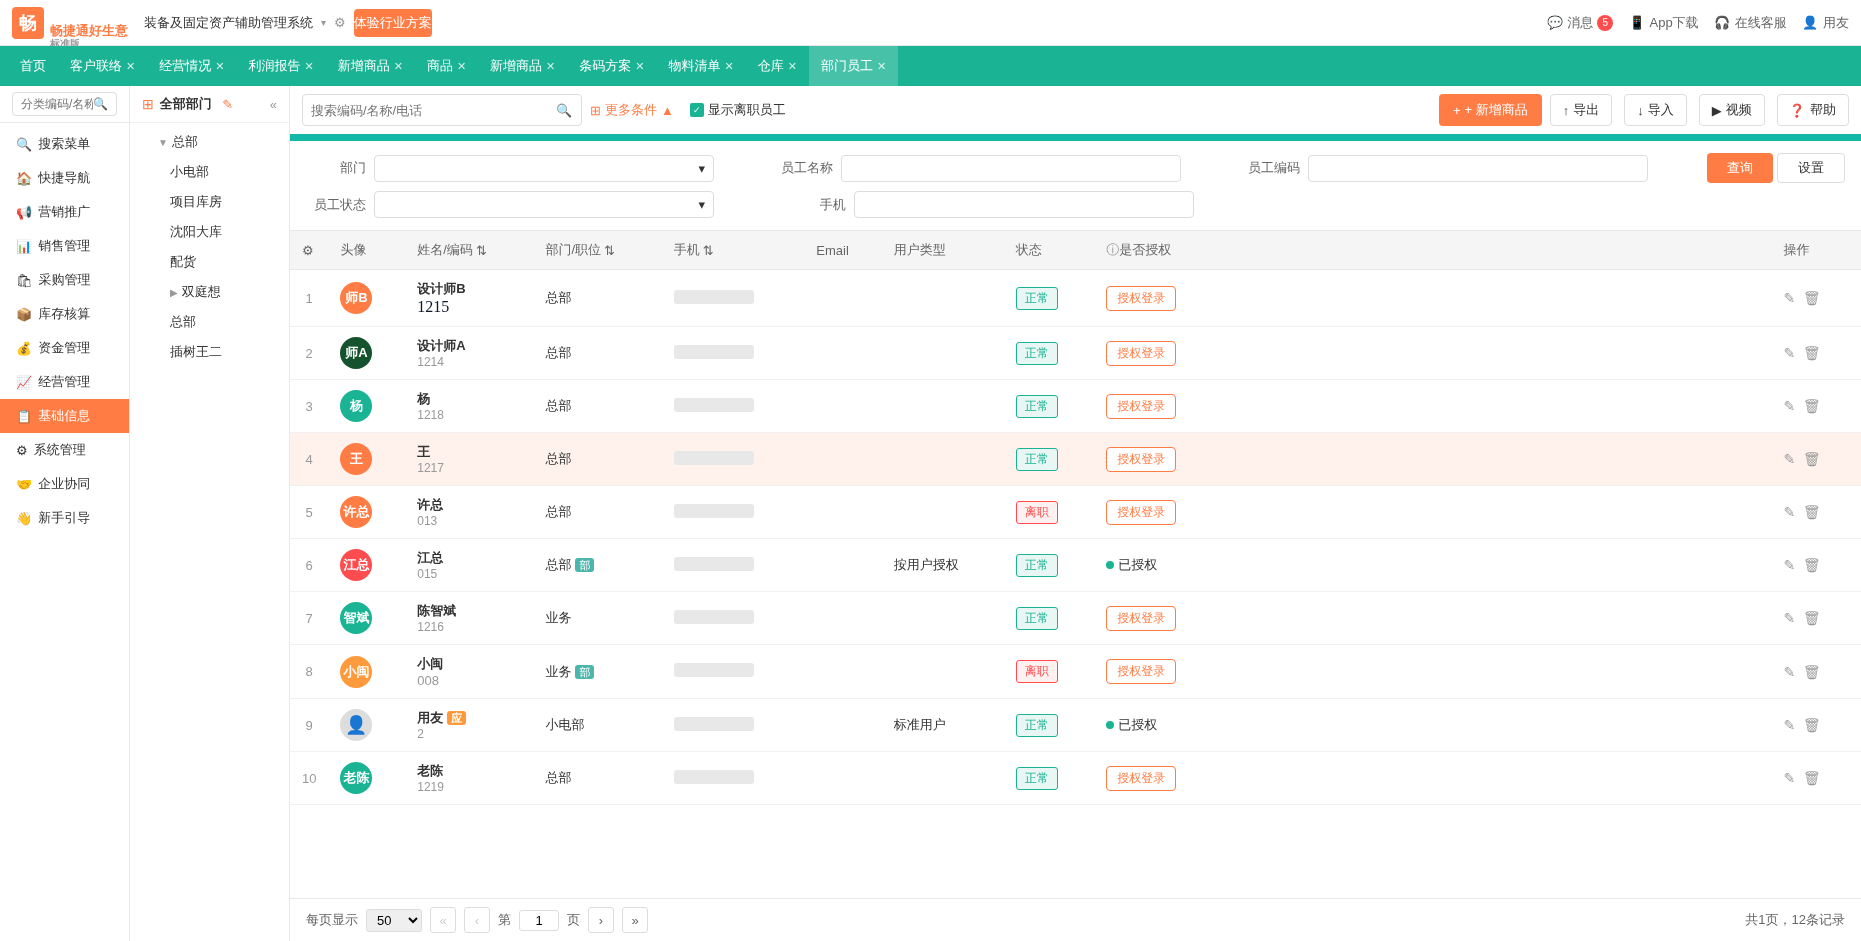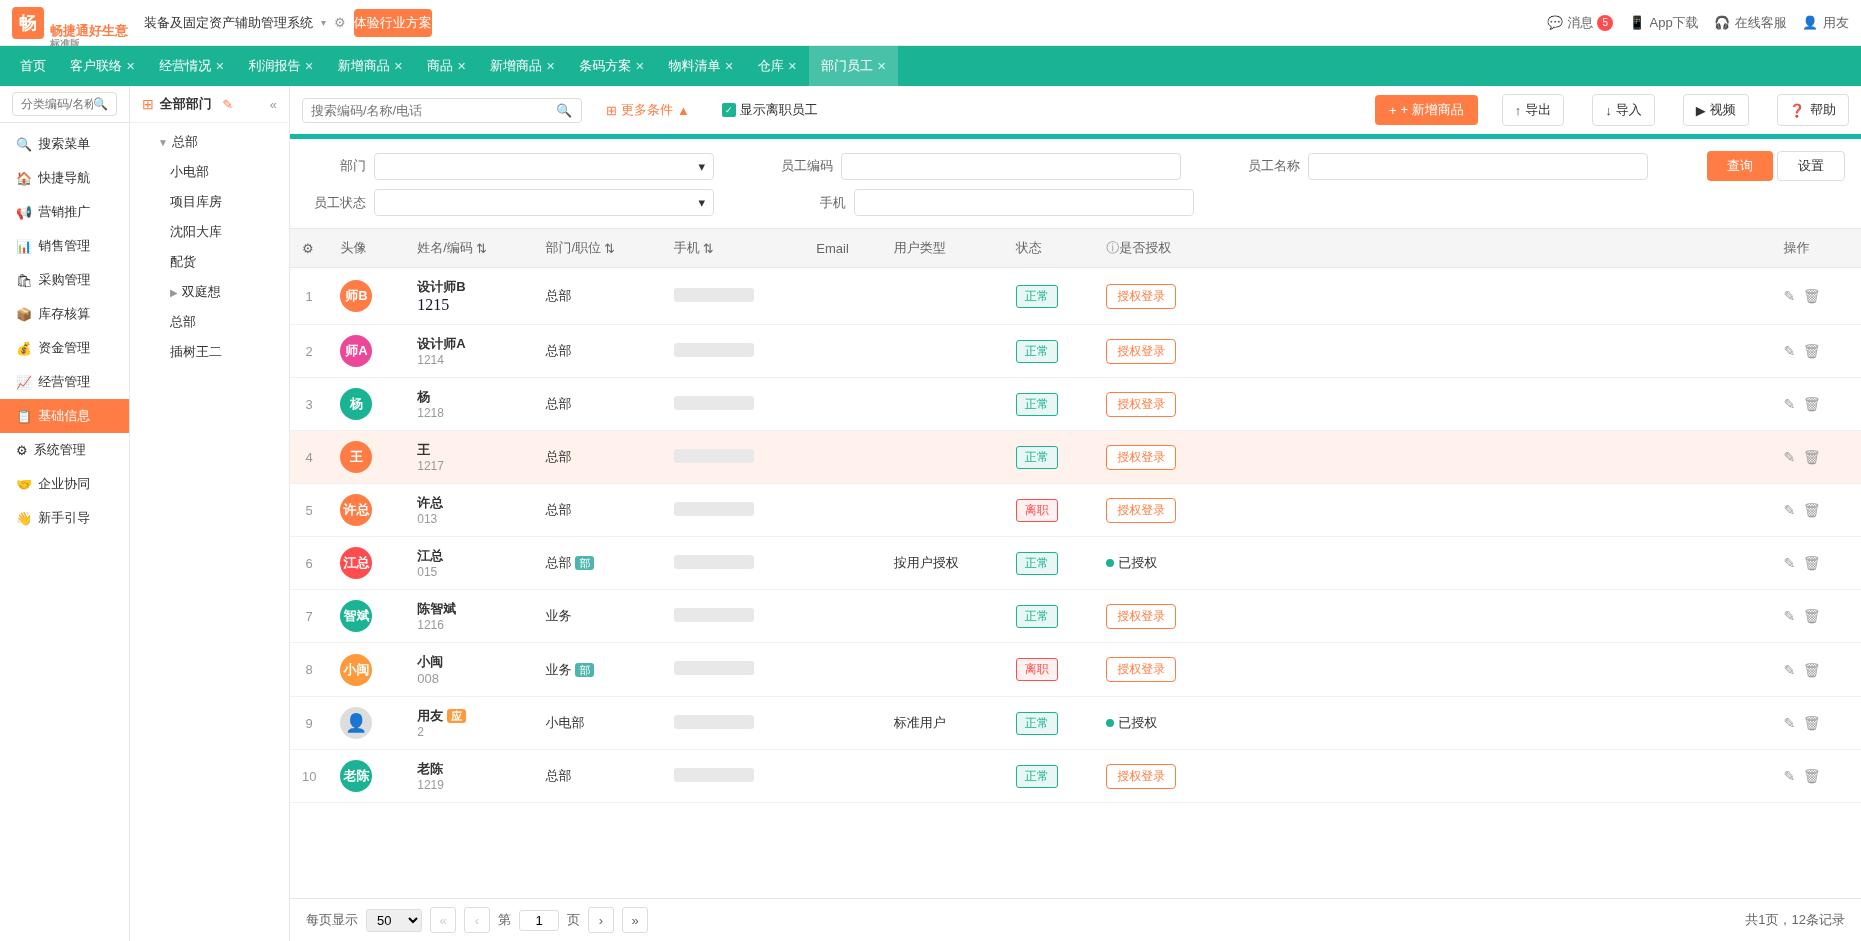--- a/index.html
+++ b/index.html
@@ -38,21 +38,21 @@
     .dept-title { font-size: 13px; color: #333; font-weight: bold; }
     .dept-edit-icon { color: #ff7d45; cursor: pointer; width: 20px; height: 20px; display: flex; align-items: center; justify-content: center; }
     .dept-collapse-btn { margin-left: auto; cursor: pointer; color: #999; }
     .dept-tree { padding: 4px 0; }
     .dept-node { padding: 6px 12px 6px 16px; cursor: pointer; color: #333; font-size: 13px; display: flex; align-items: center; }
     .dept-node-child { padding-left: 28px; }
     .dept-node-grandchild { padding-left: 40px; }
     .dept-expand { margin-right: 4px; color: #999; font-size: 10px; }
 
     
-    .search-bar { background: #fff; padding: 8px 12px; border-bottom: 5px solid #14b8a6; display: flex; align-items: center; gap: 24px; flex-shrink: 0; }
+    .search-bar { background: #fff; padding: 8px 12px; border-bottom: 7px solid #14b8a6; display: flex; gap: 8px; flex-shrink: 0; }
     .search-input-wrap { display: flex; align-items: center; border: 1px solid #ddd; border-radius: 4px; padding: 4px 8px; flex: 1; max-width: 280px; }
     .search-input { border: none; outline: none; font-size: 13px; color: #333; width: 100%; }
     .search-icon { color: #999; }
     .more-conditions { display: flex; align-items: center; gap: 4px; color: #ff7d45; cursor: pointer; font-size: 13px; }
     .show-resigned { display: flex; align-items: center; gap: 4px; color: #333; cursor: pointer; font-size: 13px; margin-left: 8px; }
     .checkbox-checked { width: 14px; height: 14px; background: #1ab394; border-radius: 2px; display: flex; align-items: center; justify-content: center; color: white; font-size: 9px; }
 
     
     .content-area { flex: 1; display: flex; flex-direction: column; overflow: hidden; }
 
@@ -317,25 +317,25 @@
       <div class="filter-section">
         <div class="filter-row">
           <div class="filter-item">
             <span class="filter-label">部门</span>
             <div class="filter-select">
               <span></span>
               <span>▾</span>
             </div>
           </div>
           <div class="filter-item">
-            <span class="filter-label">员工编码</span>
+            <span class="filter-label">员工名称</span>
             <input class="filter-input" type="text" style="">
           </div>
           <div class="filter-item">
-            <span class="filter-label">员工名称</span>
+            <span class="filter-label">员工编码</span>
             <input class="filter-input" type="text" style="">
           </div>
           <div class="filter-actions">
             <button class="btn-query">查询</button>
             <button class="btn-set">设置</button>
           </div>
         </div>
         <div class="filter-row">
           <div class="filter-item">
             <span class="filter-label">员工状态</span>
@@ -396,21 +396,21 @@
                 <td><button class="btn-authorize">授权登录</button></td>
                 <td></td>
                 <td>
       <span class="op-btn">✎</span>
       <span class="op-btn">🗑</span>
     </td>
               </tr>
               <tr>
                 <td style="text-align:center;color:#999;">2</td>
                 <td>
-                  <div class="avatar-circle" style="background:#ec4899;">师A</div>
+                  <div class="avatar-circle" style="background:#14532d;">师A</div>
                 </td>
                 <td>
       <div style="font-weight:bold;">设计师A</div>
       <div style="color:#999;font-size:12px;">1214</div>
     </td>
                 <td>总部</td>
                 <td><span class="phone-blur"></span></td>
                 <td></td>
                 <td></td>
                 <td><span class="status-badge status-normal">正常</span></td>

